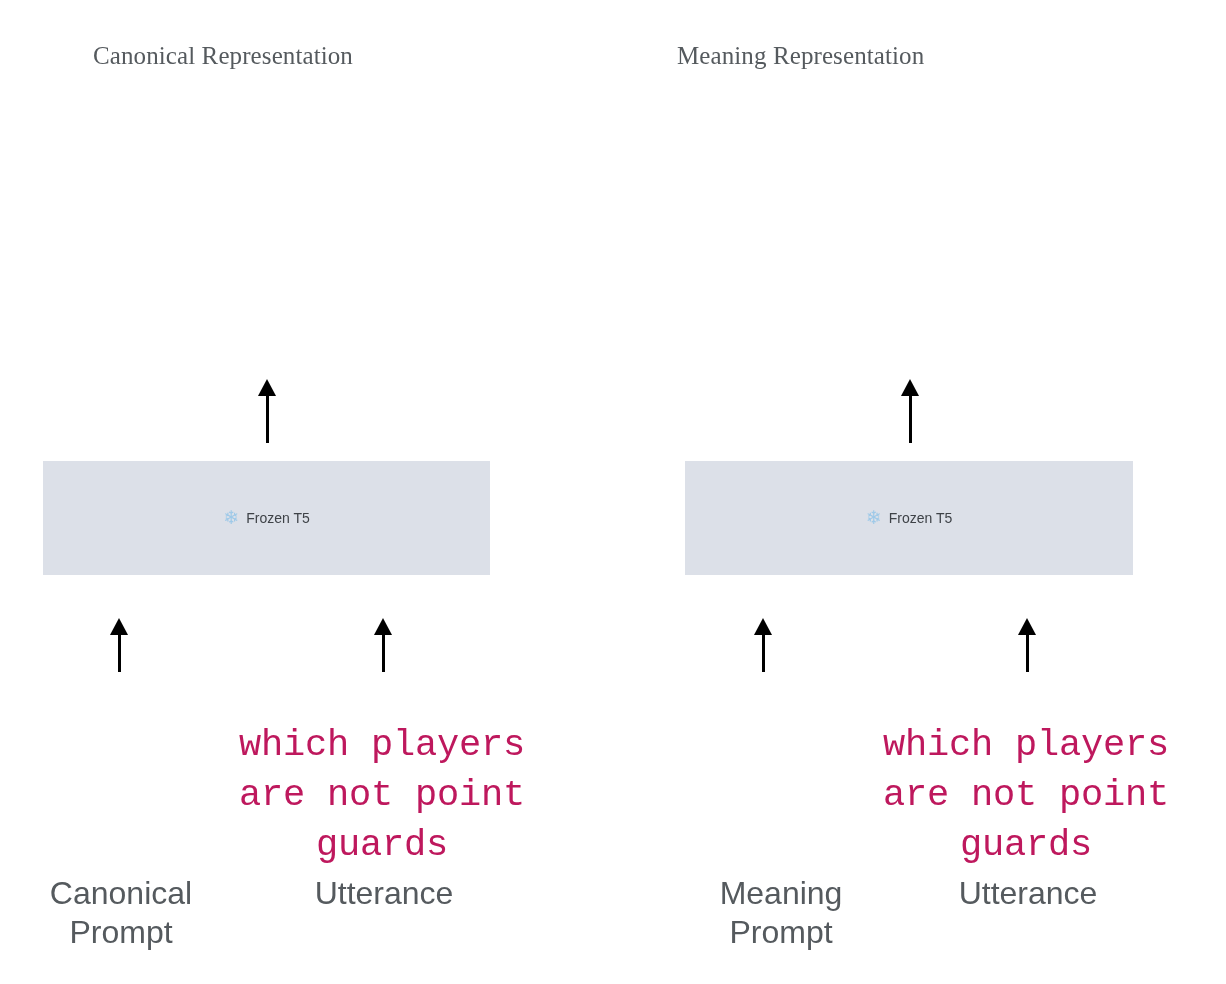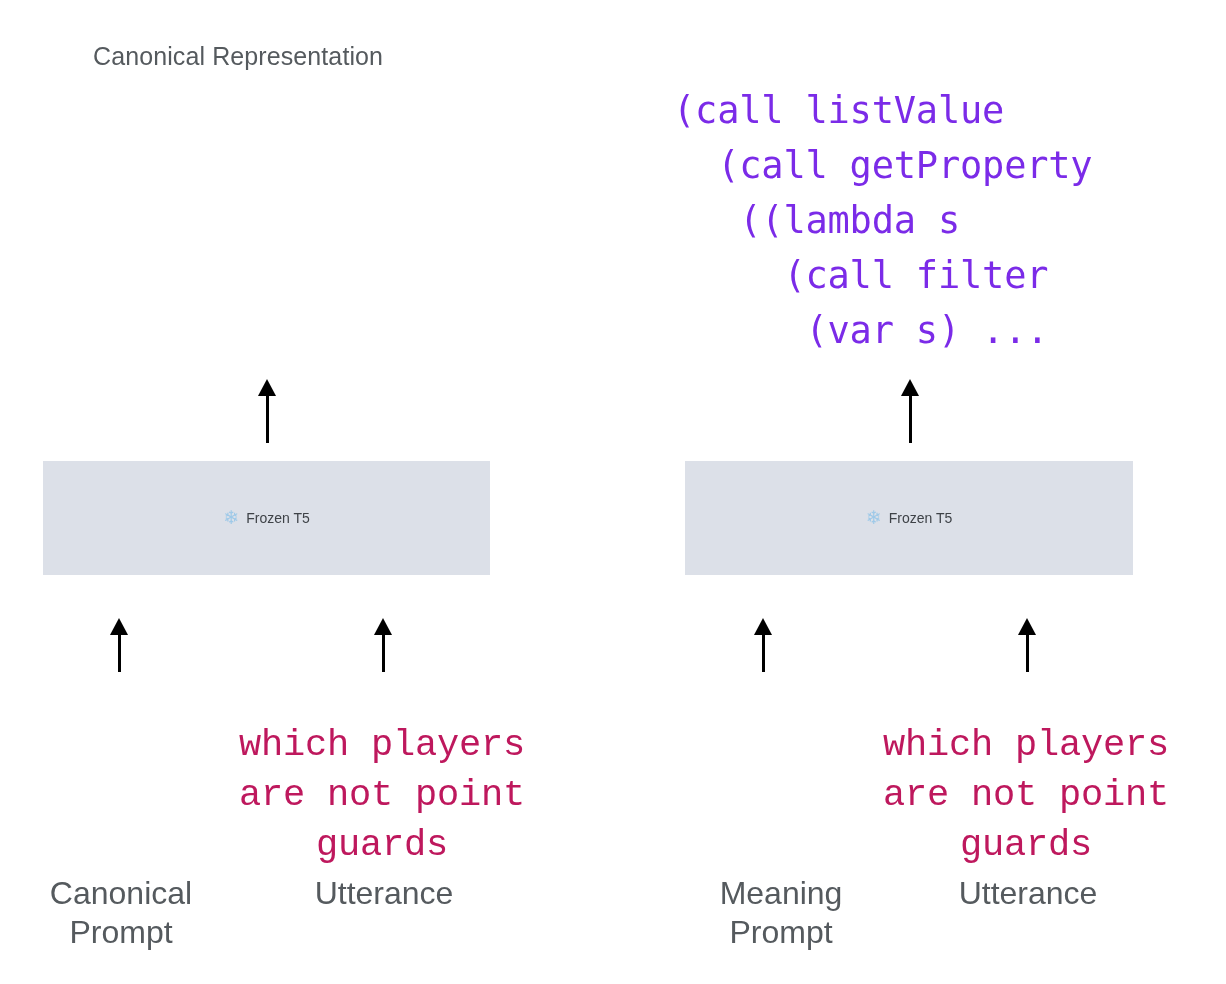--- a/index.html
+++ b/index.html
@@ -31,21 +31,21 @@
     width: 560px;
     height: 984px;
   }
   .column.left  { left: 0px; }
   .column.right { left: 592px; }
 
   
   .rep-header {
     position: absolute;
     top: 41px;
-    font-family: Liberation Sans, sans-serif;
+    font-family: Liberation Serif, serif;
     font-size: 25px;
     line-height: 30px;
     color: #555a5e;
     white-space: nowrap;
     letter-spacing: 0.1px;
   }
   .column.left  .rep-header { left: 93px; }
   .column.right .rep-header { left: 85px; }
 
   
@@ -208,26 +208,22 @@
 guards</div>
 
     <div class="caption prompt">Canonical
 Prompt</div>
 
     <div class="caption utterance-cap">Utterance</div>
   </div>
 
   <div class="column right">
 
-
-    <div class="rep-code">(call listValue
-  (call getProperty
-   ((lambda s
-     (call filter
-      (var s) ...</div>
+    <div class="rep-header">Meaning Representation</div>
+
 
     <div class="arrow arrow-top">
       <span class="head"></span>
       <span class="shaft"></span>
     </div>
 
     <div class="model-box">
       <span class="snowflake-icon">❄</span>
       <span class="model-label">Frozen T5</span>
     </div>

